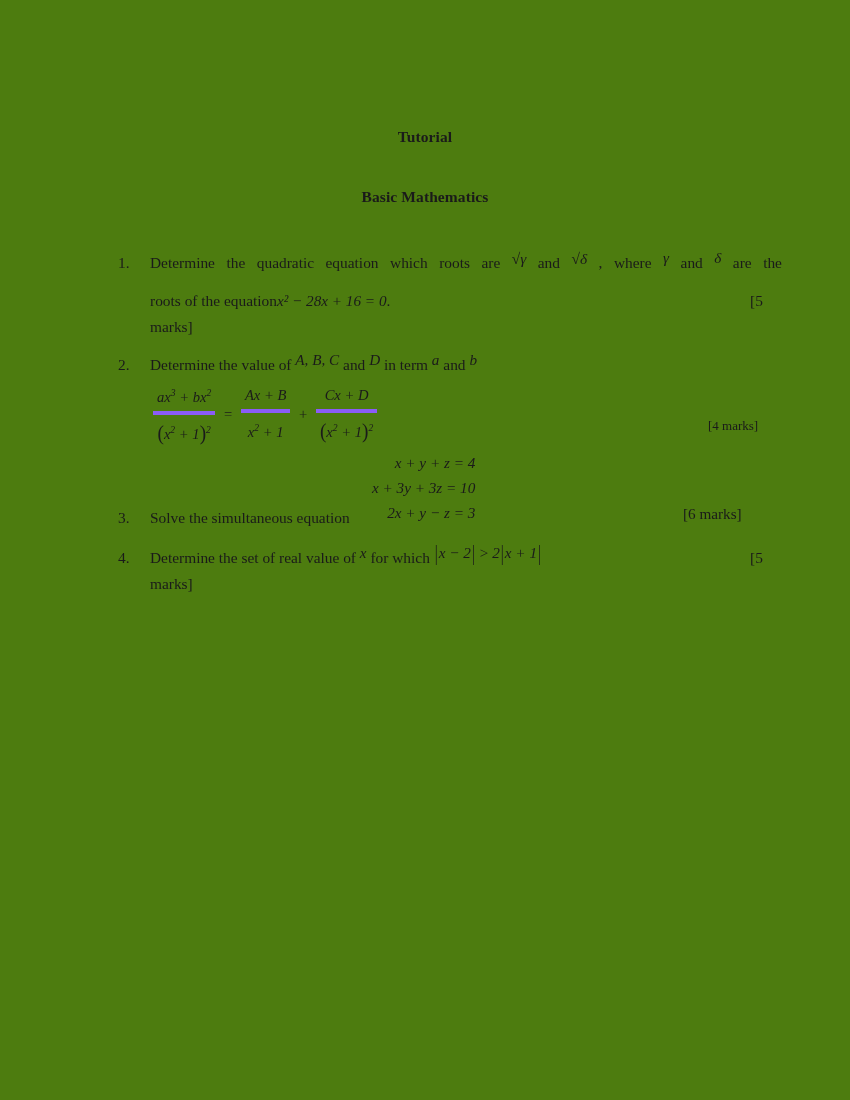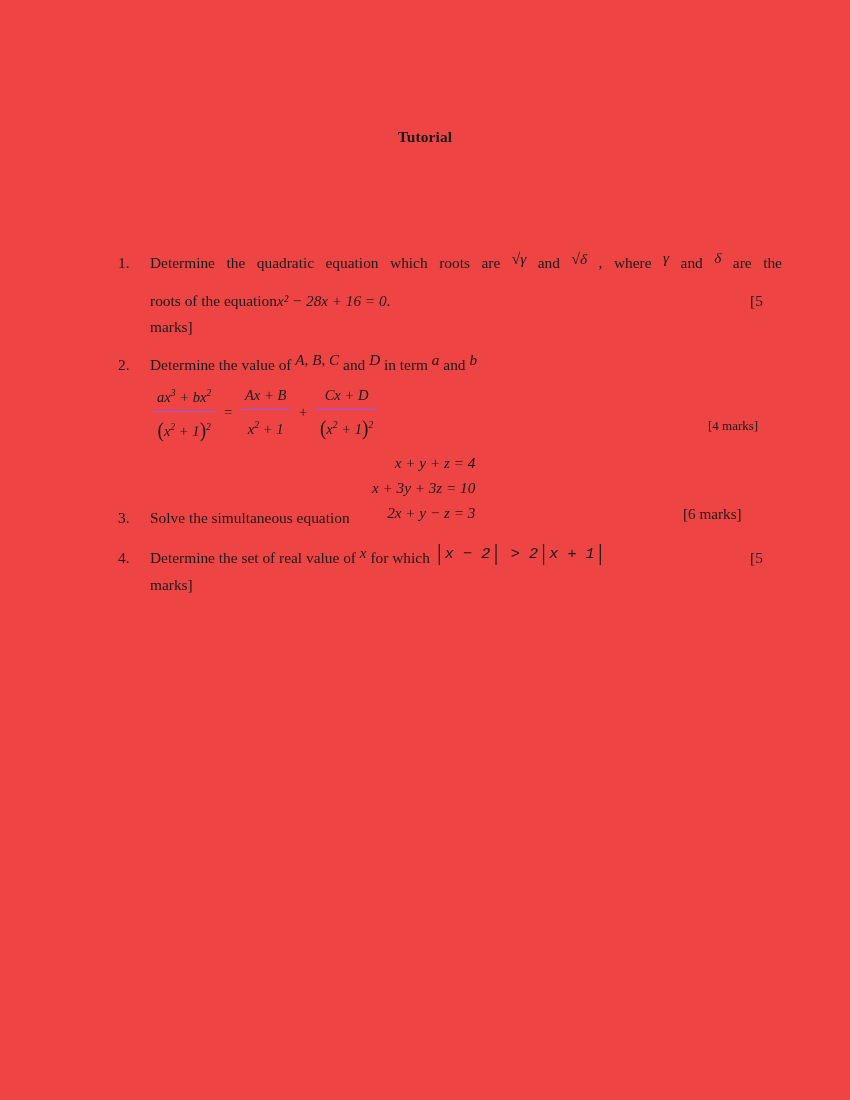--- a/index.html
+++ b/index.html
@@ -13,21 +13,21 @@
     position: relative;
     font-family: "Liberation Serif", "DejaVu Serif", serif;
     color: #1a1a1a;
     overflow: hidden;
   }
   .page {
     position: absolute;
     left: 0; top: 0;
     width: 850px;
     height: 1100px;
-    background: #ef4444;
+    background: #4d7c0f;
   }
 
   
   .head-block {
     position: absolute;
     left: 0;
     width: 850px;
     text-align: center;
   }
   .head-line {
@@ -111,21 +111,21 @@
   }
   .frac {
     display: inline-block;
     vertical-align: middle;
     text-align: center;
     margin: 0 3px;
   }
   .frac .num {
     display: block;
     padding: 0 4px 1px 4px;
-    border-bottom: 1px solid #8b5cf6;
+    border-bottom: 4px solid #8b5cf6;
     white-space: nowrap;
   }
   .frac .den {
     display: block;
     padding: 2px 4px 0 4px;
     white-space: nowrap;
   }
   .op {
     display: inline-block;
     vertical-align: middle;
@@ -174,39 +174,41 @@
     top: 0;
   }
   #q4 .line2 { display: block; }
   .absexpr {
     display: inline-block;
     position: relative;
     top: -5px;
     font-style: italic;
     font-size: 15.2px;
     white-space: nowrap;
-    font-family: Liberation Mono, monospace;
   }
   .bar {
     font-style: normal;
     display: inline-block;
     transform: scaleY(1.5);
     margin: 0 1px;
   }
 </style>
 </head>
 <body>
 
 <div class="page">
 
   <div class="head-block" id="head-tutorial">
     <span class="head-line">Tutorial</span>
   </div>
 
 
+  <div class="head-block" id="head-subject">
+    <span class="head-line">Basic Mathematics</span>
+  </div>
 
   <div class="q" id="q1">
     <span class="q-num">1.</span>
     <span class="q-body">
 
       <span class="line1"><span>Determine</span>
         <span>the</span>
         <span>quadratic</span>
         <span>equation</span>
         <span>which</span>

